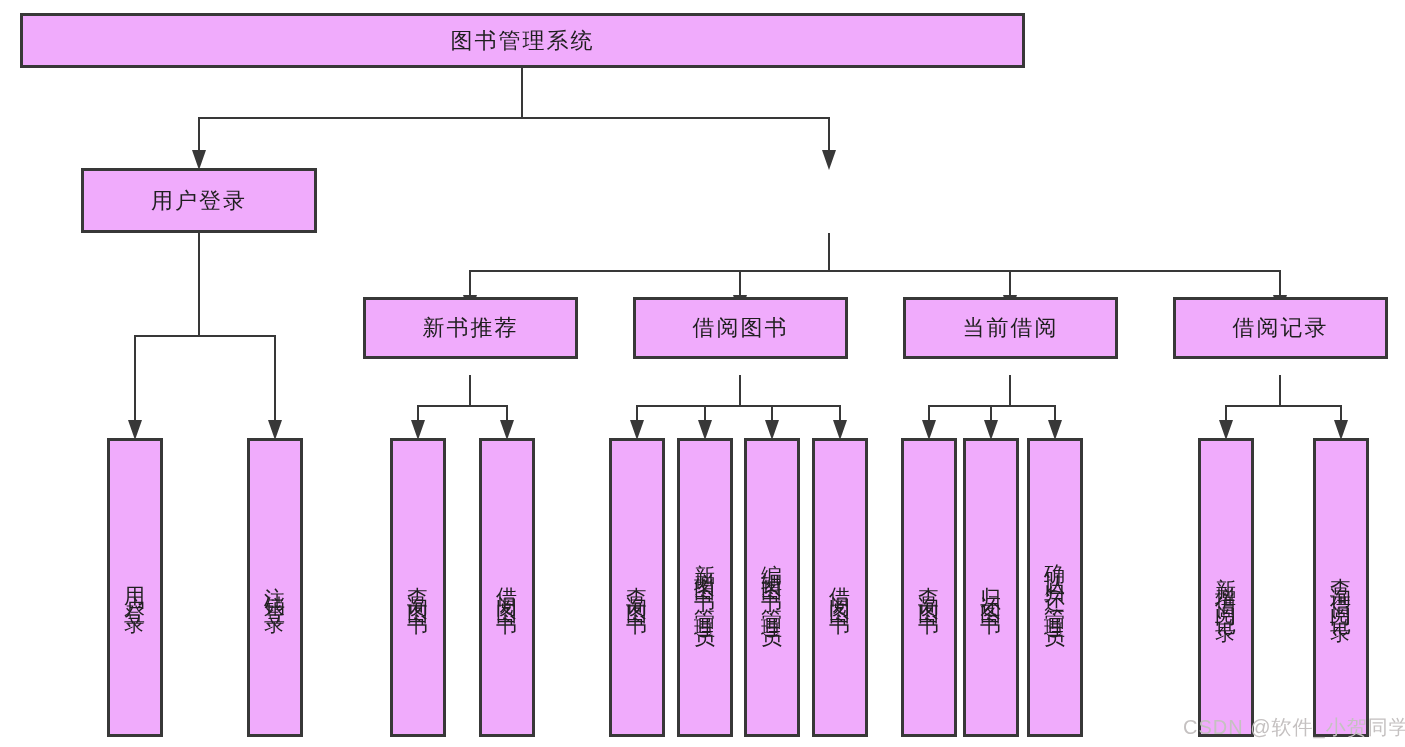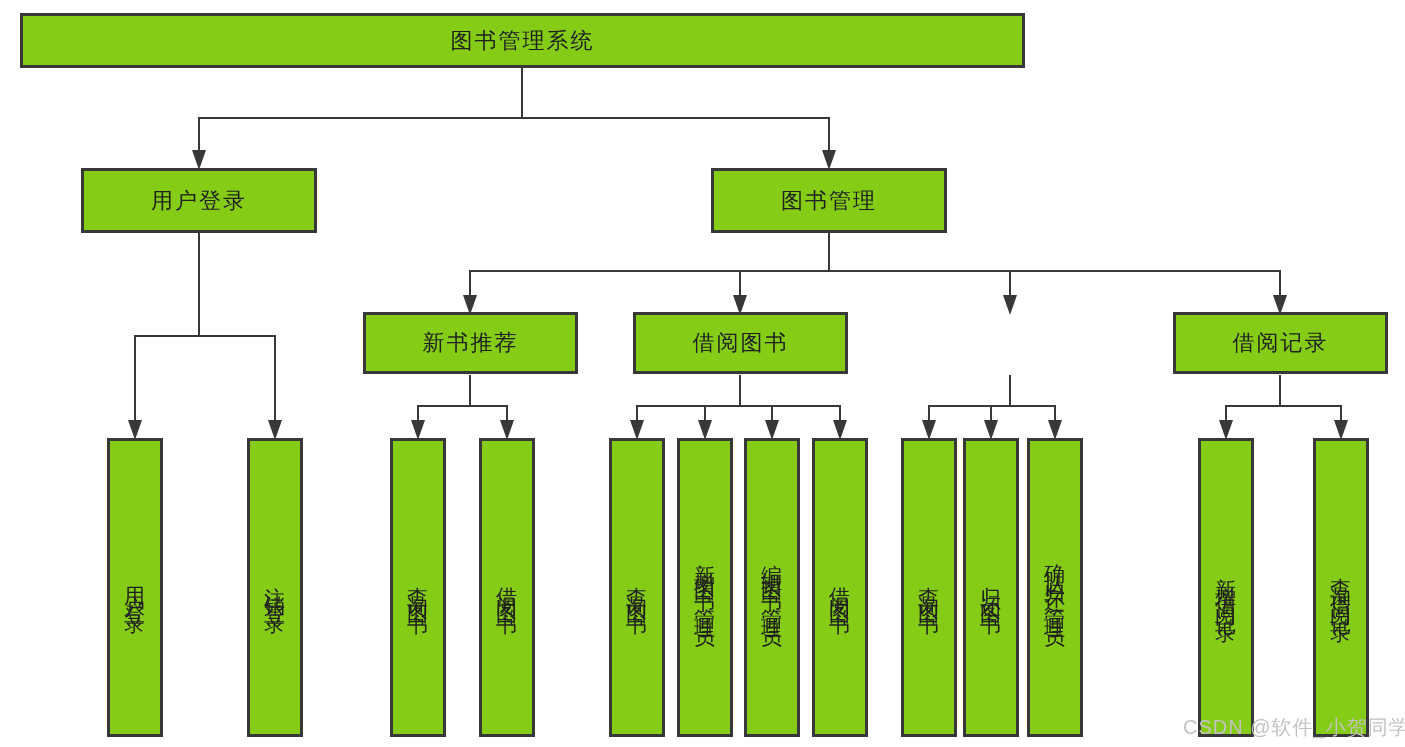--- a/index.html
+++ b/index.html
@@ -7,35 +7,35 @@
     position:relative;
     width:1405px;height:747px;
     background:#ffffff;
     font-family:"Liberation Sans","DejaVu Sans",sans-serif;
     overflow:hidden;
   }
   #wires{position:absolute;left:0;top:0;z-index:0;}
   .box{
     position:absolute;
     box-sizing:border-box;
-    background:#84cc16;
+    background:#f0abfc;
     border:3px solid var(--line,#383838);
     display:flex;align-items:center;justify-content:center;
     z-index:1;
     color:var(--text,#1f1f1f);
   }
   .hbox span{
     font-size:22px;
     letter-spacing:2px;
     white-space:nowrap;
     color:var(--text,#1f1f1f);
   }
   .hbox.root{left:20px;top:13px;width:1005px;height:55px;}
   .hbox.lv1{top:168px;width:236px;height:65px;}
-  .hbox.lv2{top:312px;width:215px;height:62px;}
+  .hbox.lv2{top:297px;width:215px;height:62px;}
   .vbox{top:438px;width:56px;height:299px;}
   .vtext{
     writing-mode:vertical-rl;
     text-orientation:mixed;
     font-size:21px;
     letter-spacing:9px;
     line-height:1;
     color:var(--text,#1f1f1f);
     white-space:nowrap;
   }
@@ -109,29 +109,29 @@
       <polygon points="1334,420 1348,420 1341,440" fill="#383838"></polygon>
     </svg>
 
   <div class="box hbox root">
     <span>图书管理系统</span>
   </div>
 
   <div class="box hbox lv1" style="left:81px">
     <span>用户登录</span>
   </div>
-  <div class="box hbox lv1" style="left:711px">
-    <span>图书管理</span>
-  </div>
 
   <div class="box hbox lv2" style="left:363px">
     <span>新书推荐</span>
   </div>
   <div class="box hbox lv2" style="left:633px">
     <span>借阅图书</span>
+  </div>
+  <div class="box hbox lv2" style="left:903px">
+    <span>当前借阅</span>
   </div>
   <div class="box hbox lv2" style="left:1173px">
     <span>借阅记录</span>
   </div>
 
   <div class="box vbox" style="left:107px">
     <span class="vtext">用户登录</span>
   </div>
   <div class="box vbox" style="left:247px">
     <span class="vtext">注销登录</span>

